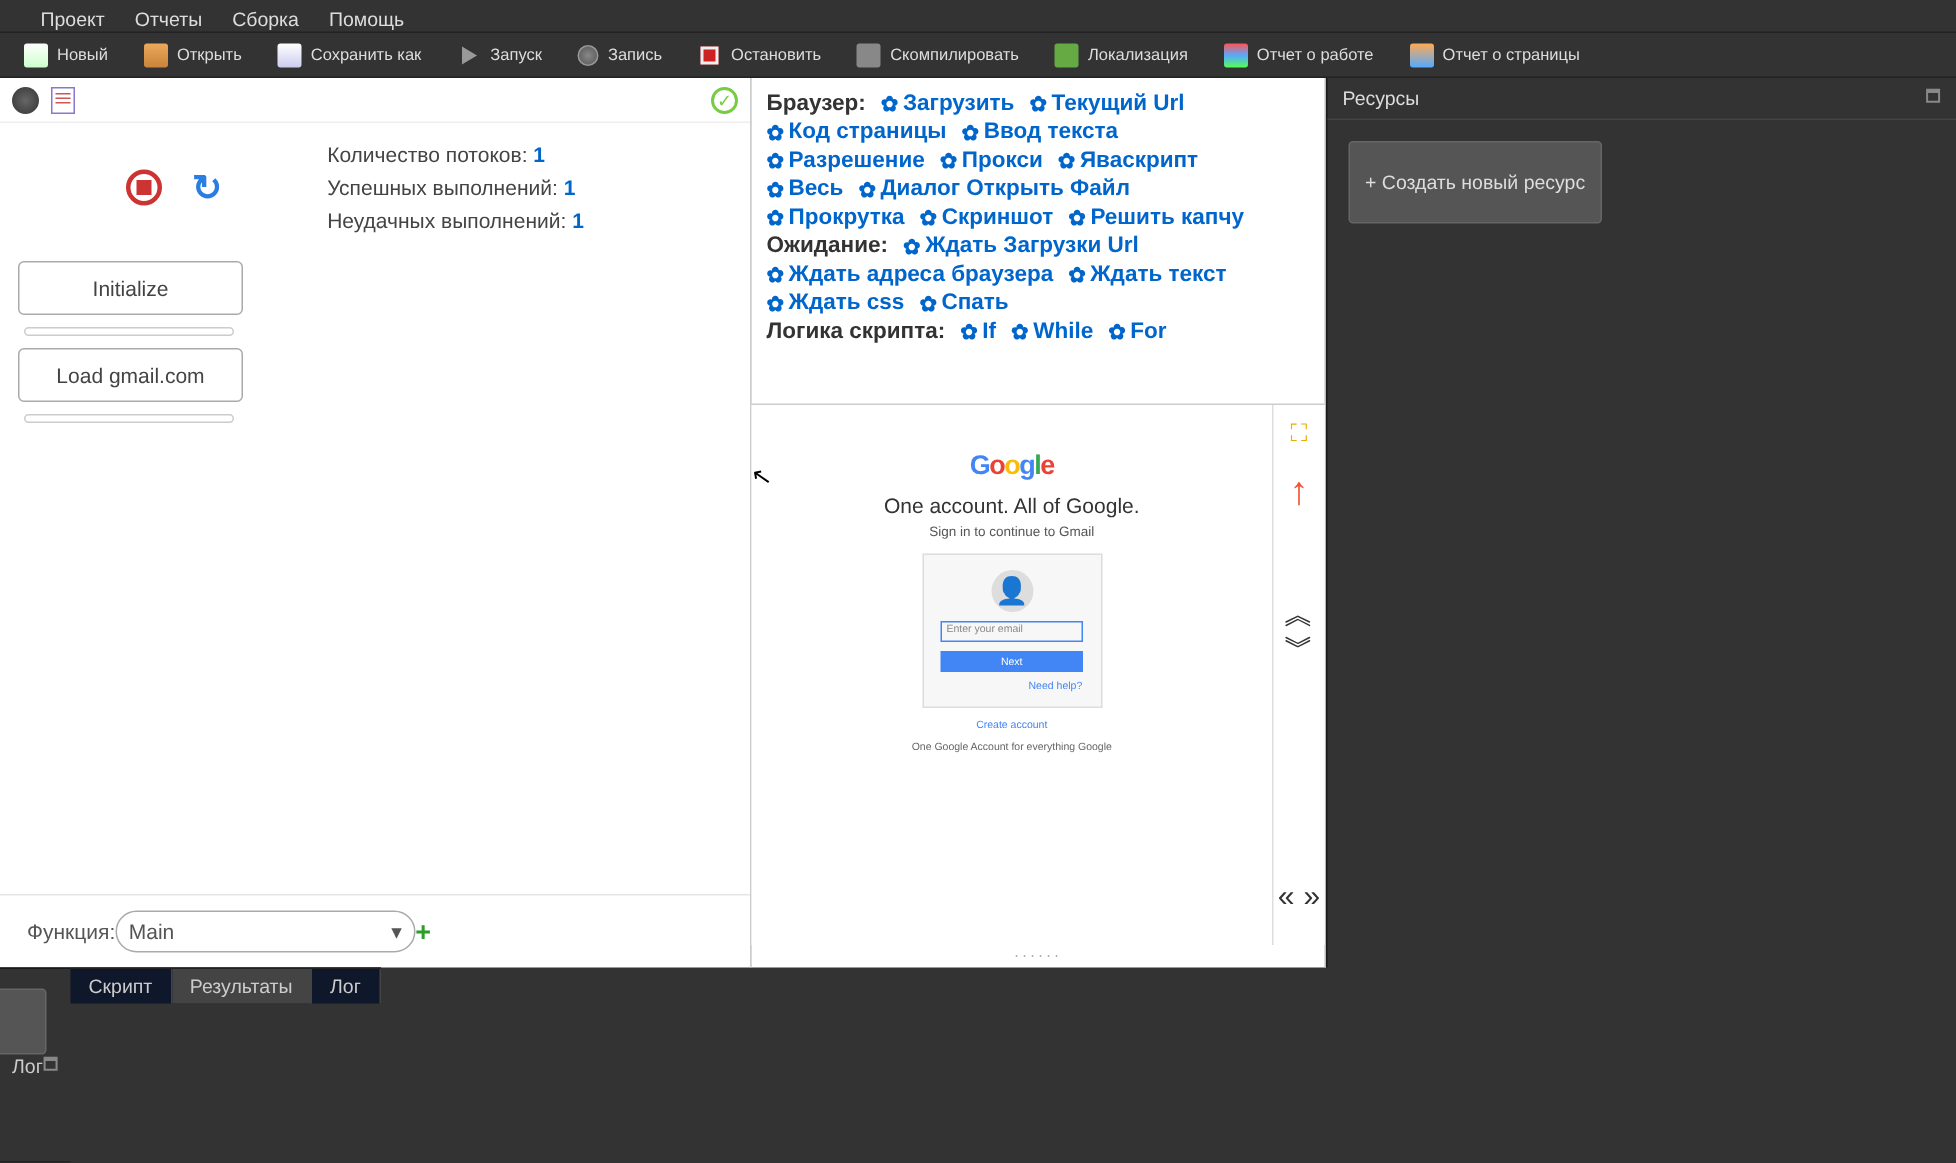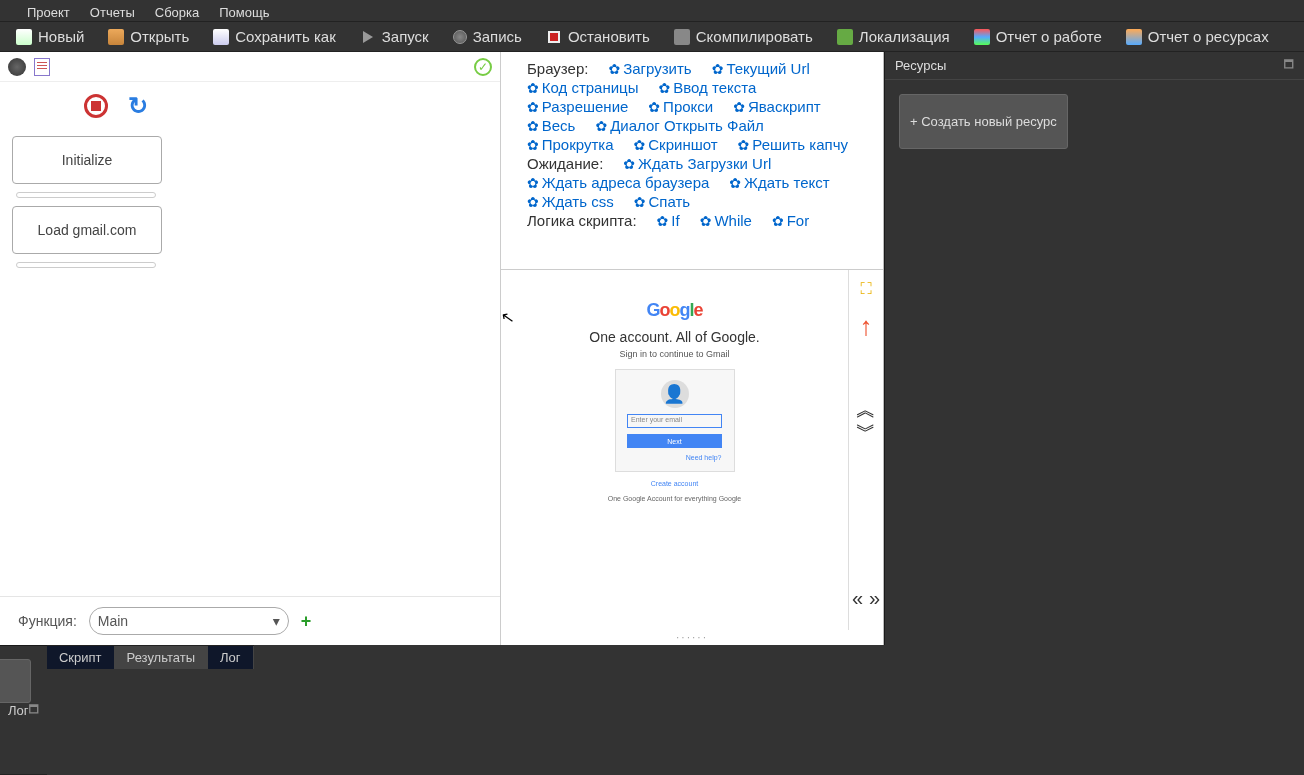--- a/index.html
+++ b/index.html
@@ -35,21 +35,21 @@
   gap: 4px;
   border-bottom: 1px solid #222;
 }
 .tool-btn {
   display: flex;
   align-items: center;
   gap: 6px;
   padding: 4px 10px;
   color: #ddd;
   cursor: pointer;
-  font-size: 15px;
+  font-size: 11px;
 }
 .tool-icon {
   width: 16px;
   height: 16px;
   display: inline-flex;
   align-items: center;
   justify-content: center;
   font-size: 14px;
 }
 .icon-new { background: linear-gradient(#fff,#cfc); border-radius: 2px; }
@@ -113,35 +113,35 @@
   line-height: 22px;
   margin-left: 50px;
 }
 .stats b { color:#0066cc; }
 
 .actions-col {
   padding: 6px 12px;
 }
 .action-btn {
   width: 150px;
-  height: 48px;
+  height: 36px;
   margin-bottom: 12px;
   background: #fff;
   border: 1px solid #aaa;
   border-radius: 4px;
   color: #444;
   font-size: 14px;
   cursor: pointer;
   display:flex;align-items:center;justify-content:center;
 }
 .small-bar { width:140px;height:6px;border:1px solid #ccc;border-radius:3px;margin-left:4px;margin-top:-4px; }
 
 .left-spacer { flex:1; }
 .func-row {
-  display:flex;align-items:center;gap:12px;
+  display:flex;align-items:center;gap:0;
   padding: 10px 18px;
   border-top:1px solid #e5e5e5;
   font-size:14px;color:#555;
 }
 .func-select {
   width: 200px;height:28px;border:1px solid #aaa;border-radius:14px;
   padding: 0 8px;color:#555;background:#fff;
   display:flex;align-items:center;justify-content:space-between;
 }
 .plus-icon { color:#2a9d2a;font-size:18px;font-weight:bold;cursor:pointer; }
@@ -155,21 +155,21 @@
   padding: 6px 10px;
   font-size:15px;color:#444;
   overflow-y:auto;
   flex:0 0 218px;
   border-bottom:1px solid #ccc;
   position:relative;
 }
 .cmd-list::-webkit-scrollbar { width:14px; }
 .cmd-list::-webkit-scrollbar-thumb { background:#bbb; }
 .cmd-list::-webkit-scrollbar-track { background:#eee; }
-.cmd-line { margin:2px 16px; display:flex;flex-wrap:wrap;gap:4px 20px;align-items:center; }
+.cmd-line { margin:2px 0; display:flex;flex-wrap:wrap;gap:4px 10px;align-items:center;font-weight:bold; }
 .cmd-label { color:#333; }
 .cmd-link { color:#0066cc;cursor:pointer;display:inline-flex;align-items:center;gap:3px; }
 .gear { color:#0066cc;font-size:14px; }
 
 .browser-view {
   flex:1;
   background:#fff;
   position:relative;
   display:flex;
 }
@@ -298,37 +298,42 @@
   <div class="tool-btn">
       <span class="tool-icon icon-local"></span>
       <span>Локализация</span>
     </div>
   <div class="tool-btn">
       <span class="tool-icon icon-rep1"></span>
       <span>Отчет о работе</span>
     </div>
   <div class="tool-btn">
       <span class="tool-icon icon-rep2"></span>
-      <span>Отчет о ресурсах</span>
+      <span>Отчет о страницы</span>
     </div>
 </div>
 
 <div class="main-row">
   <div class="left-panel">
     <div class="left-header">
       <div class="left-header-icons">
         <span class="bug-icon"></span>
         <span class="doc-icon"></span>
       </div>
       <span class="check-icon">✓</span>
     </div>
     <div class="stats-row">
       <div class="ctrl-icons">
         <span class="stop-circle"></span>
         <span class="reload-icon">↻</span>
+      </div>
+      <div class="stats">
+        <div><span>Количество потоков:</span> <b>1</b></div>
+        <div><span>Успешных выполнений:</span> <b>1</b></div>
+        <div><span>Неудачных выполнений:</span> <b>1</b></div>
       </div>
     </div>
     <div class="actions-col">
       <div class="action-btn">Initialize</div>
       <div class="small-bar"></div>
       <div style="height:8px"></div>
       <div class="action-btn">Load gmail.com</div>
       <div class="small-bar"></div>
     </div>
     <div class="left-spacer"></div>

